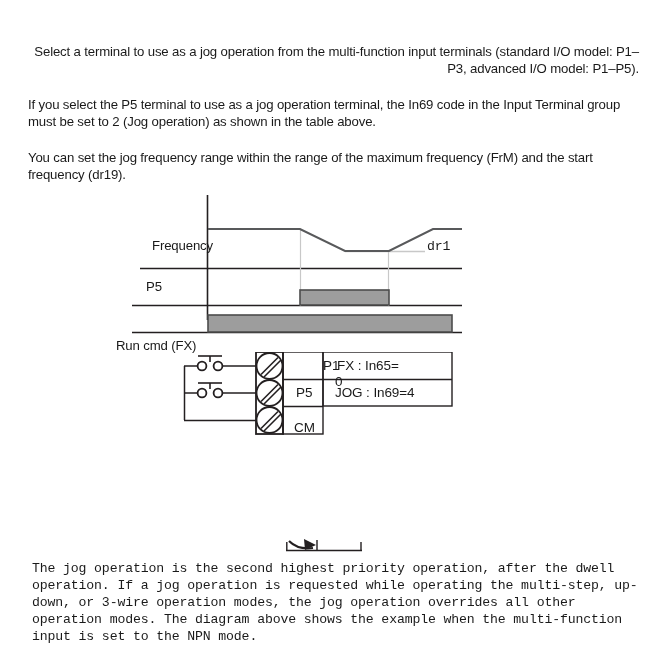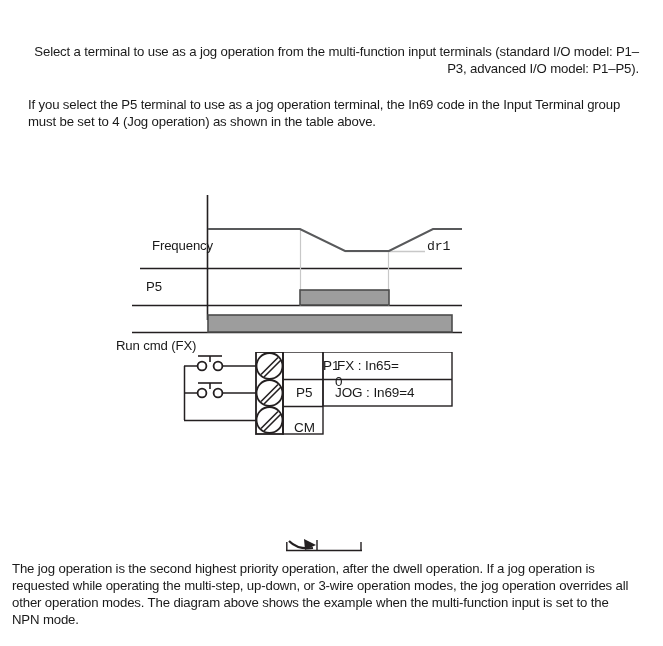--- a/index.html
+++ b/index.html
@@ -30,21 +30,21 @@
     font-size: 13.2px;
     line-height: 17px;
     color: #1a1a1a;
     letter-spacing: -0.15px;
     text-align: left;
   }
   #para-0 { left: 28px; top: 8px;   width: 620px; }
   #para-1 { left: 31px; top: 43px;  width: 608px; text-align: right; }
   #para-2 { left: 28px; top: 96px;  width: 606px; }
   #para-3 { left: 28px; top: 149px; width: 612px; }
-  #para-4 { left: 12px; top: 560px; width: 620px; }
+  #para-4 { left: 32px; top: 560px; width: 620px; font-family: Liberation Mono, monospace; }
 
   
   .diagram {
     position: absolute;
     left: 0px;
     top: 195px;
     width: 500px;
     height: 150px;
   }
   .diagram svg { display: block; }
@@ -97,22 +97,23 @@
   .artifact svg { display: block; }
 </style>
 </head>
 <body>
 
 <div class="page">
 
 
   <div class="para" id="para-1">Select a terminal to use as a jog operation from the multi-function input terminals (standard I/O model: P1–P3, advanced I/O model: P1–P5).</div>
 
-  <div class="para" id="para-2">If you select the P5 terminal to use as a jog operation terminal, the In69 code in the Input Terminal group must be set to 4 (Jog operation) as shown in the table above.</div>
-
+  <div class="para" id="para-2">If you select the P5 terminal to use as a jog operation terminal, the In69 code in the Input Terminal group must be set to 2 (Jog operation) as shown in the table above.</div>
+
+  <div class="para" id="para-3">You can set the jog frequency range within the range of the maximum frequency (FrM) and the start frequency (dr19).</div>
 
   <div class="para" id="para-4">The jog operation is the second highest priority operation, after the dwell operation. If a jog operation is requested while operating the multi-step, up-down, or 3-wire operation modes, the jog operation overrides all other operation modes. The diagram above shows the example when the multi-function input is set to the NPN mode.</div>
 
   <div class="diagram">
     <svg width="500" height="150" viewBox="0 0 500 150" xmlns="http://www.w3.org/2000/svg">
 
       <line x1="207.5" y1="0" x2="207.5" y2="125" stroke="#231f20" stroke-width="1.6"></line>
 
       <line x1="140" y1="73.5" x2="462" y2="73.5" stroke="#231f20" stroke-width="1.6"></line>
       <line x1="132" y1="110.5" x2="462" y2="110.5" stroke="#231f20" stroke-width="1.4"></line>

